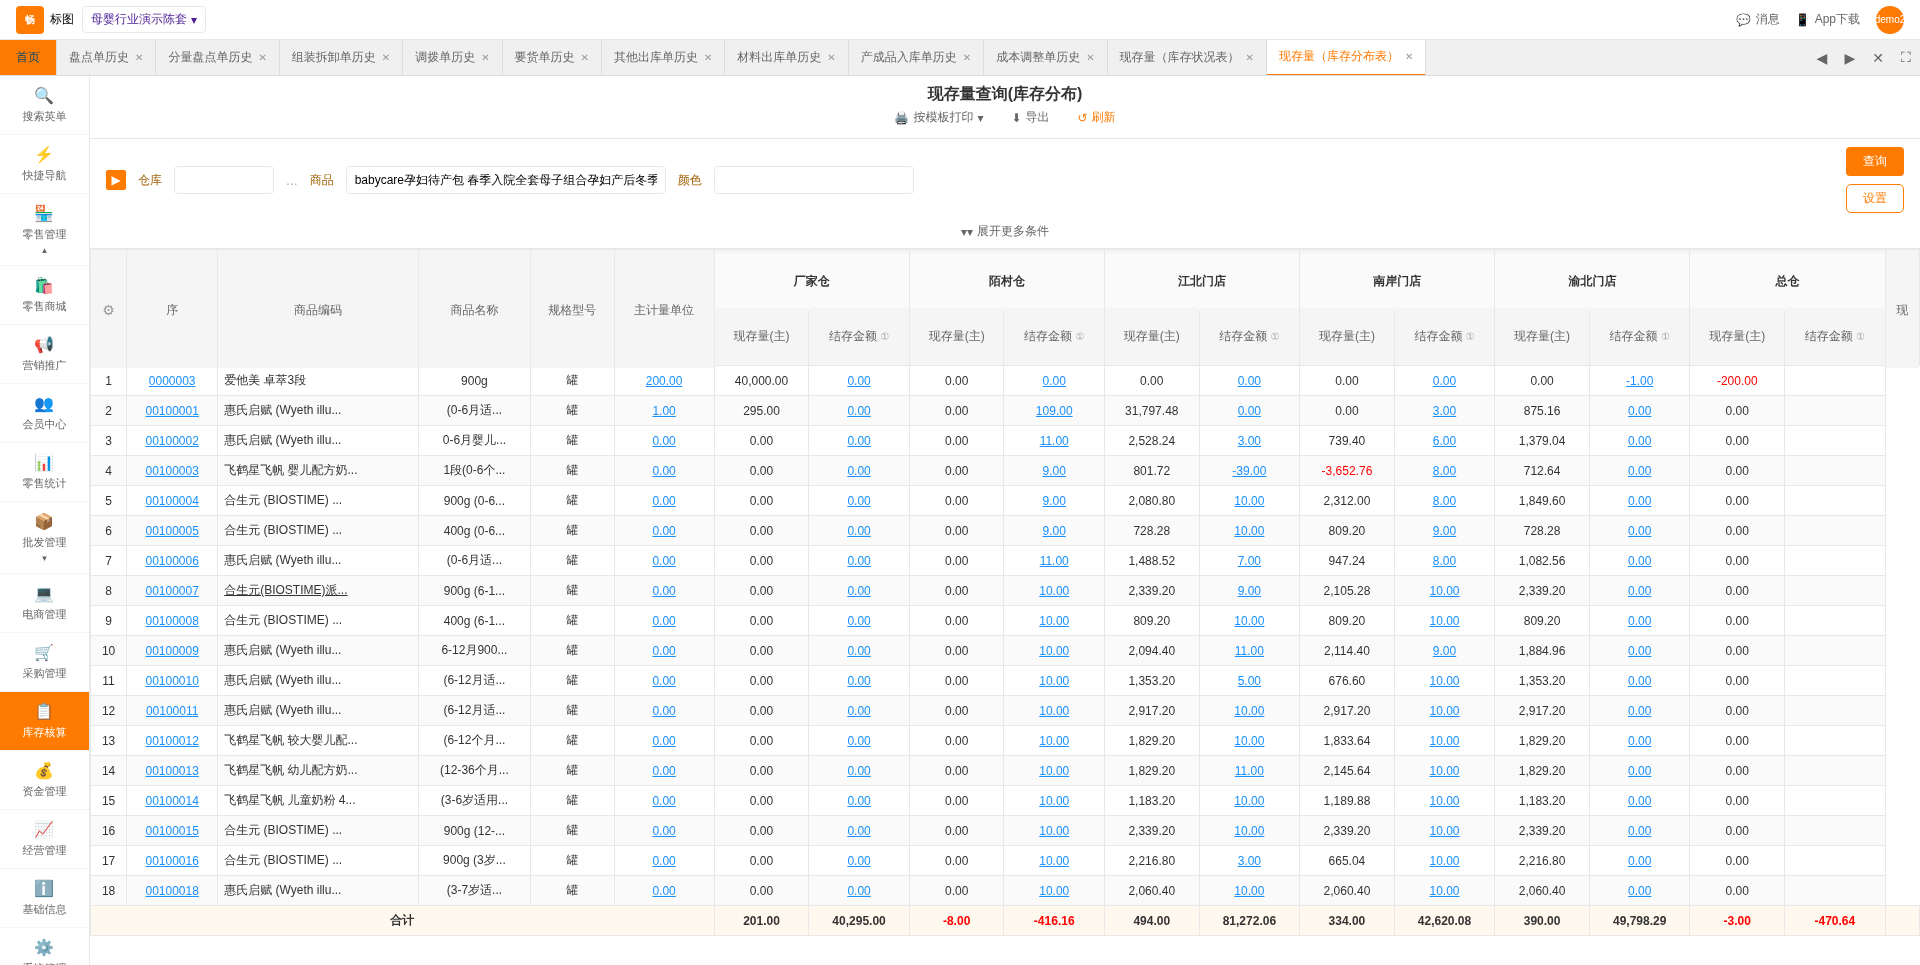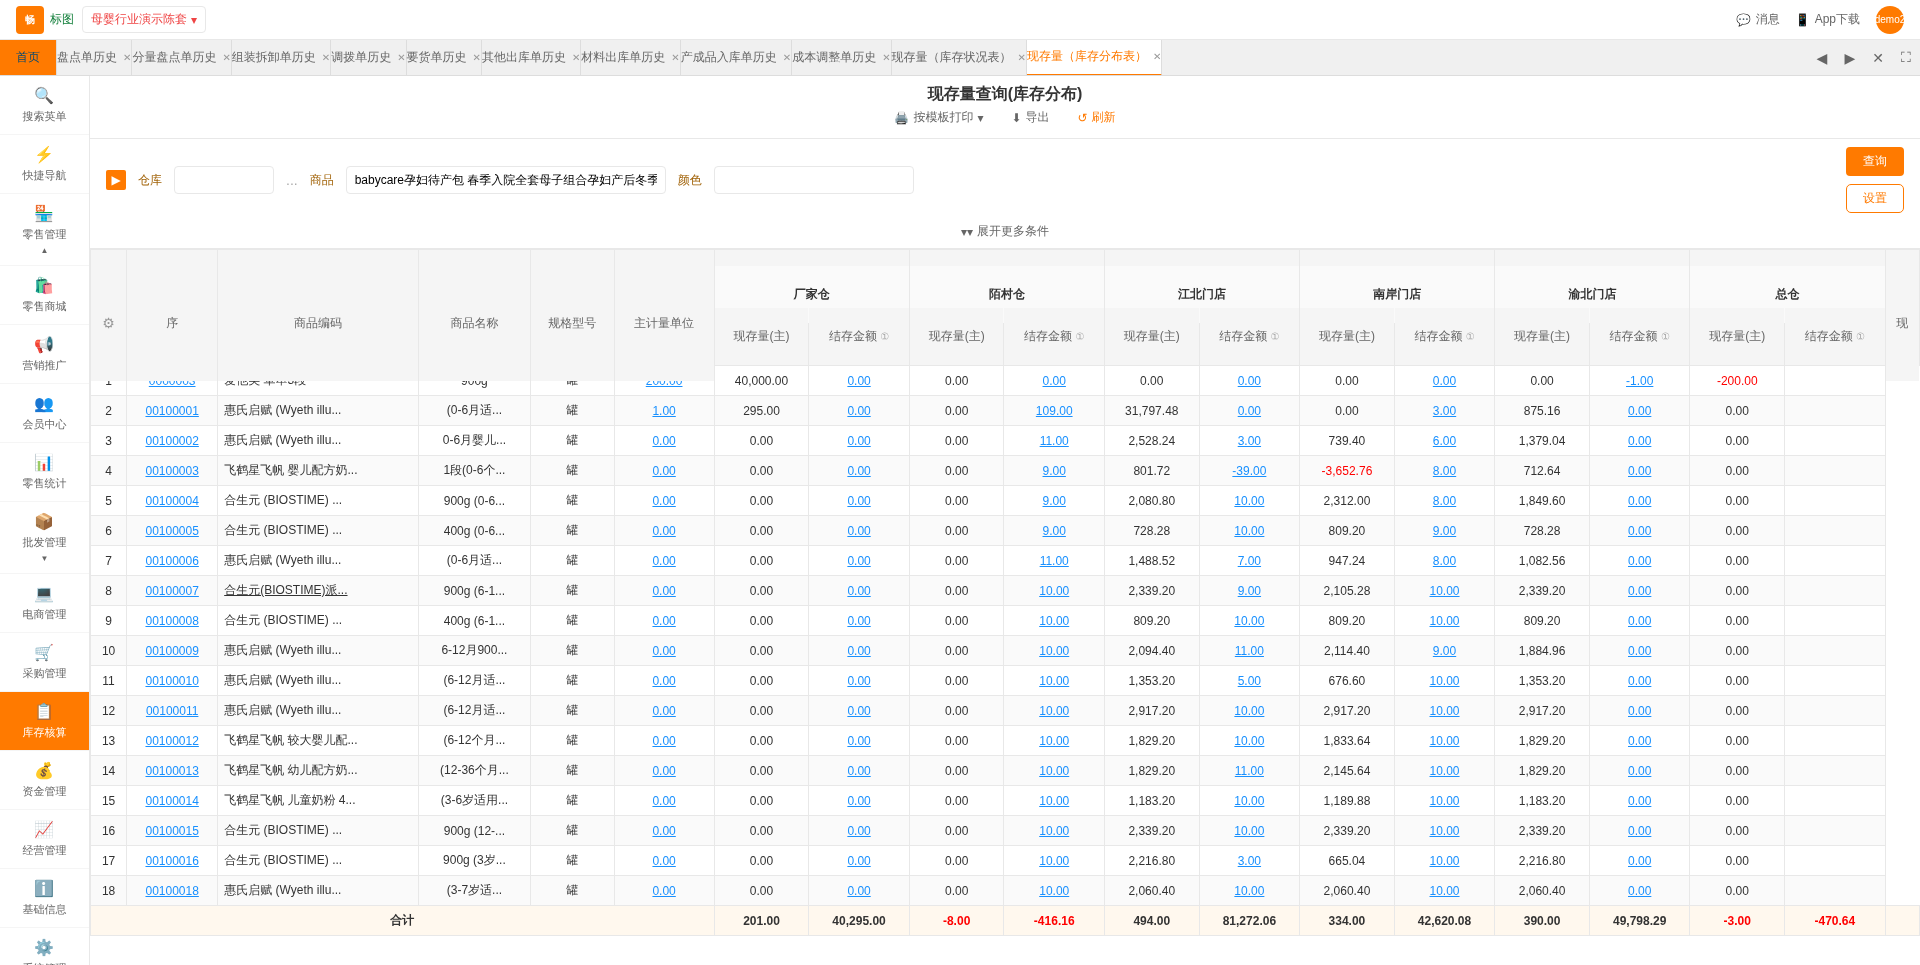--- a/index.html
+++ b/index.html
@@ -3,29 +3,29 @@
   <meta charset="utf-8">
   <style>
     * { margin: 0; padding: 0; box-sizing: border-box; }
     body { font-family: 'Microsoft YaHei', Arial, sans-serif; font-size: 12px; background: #f5f5f5; color: #333; overflow: hidden; }
 
     
     .top-bar { height: 40px; background: #fff; display: flex; align-items: center; justify-content: space-between; padding: 0 16px; border-bottom: 1px solid #e8e8e8; }
     .top-bar-left { display: flex; align-items: center; gap: 8px; }
     .logo-area { display: flex; align-items: center; gap: 6px; }
     .logo-icon { width: 28px; height: 28px; background: #ff7a00; border-radius: 4px; display: flex; align-items: center; justify-content: center; color: white; font-size: 10px; font-weight: bold; }
-    .logo-text { font-size: 12px; color: #15803d; }
-    .industry-select { display: flex; align-items: center; gap: 4px; padding: 4px 8px; border: 1px solid #e8e8e8; border-radius: 4px; cursor: pointer; font-size: 12px; color: #ef4444; text-align: right; }
+    .logo-text { font-size: 12px; color: #000000; }
+    .industry-select { display: flex; align-items: center; gap: 4px; padding: 4px 8px; border: 1px solid #e8e8e8; border-radius: 4px; cursor: pointer; font-size: 12px; color: #4c1d95; text-align: right; }
     .top-bar-right { display: flex; align-items: center; gap: 16px; }
     .top-right-item { display: flex; align-items: center; gap: 4px; font-size: 12px; color: #666; cursor: pointer; }
     .avatar { width: 28px; height: 28px; border-radius: 50%; background: #ff7a00; display: flex; align-items: center; justify-content: center; color: white; font-size: 11px; }
 
     
     .tab-bar { height: 36px; background: #f0f0f0; display: flex; align-items: center; overflow: hidden; border-bottom: 1px solid #ddd; }
-    .tab-item { height: 36px; display: flex; align-items: center; padding: 0 0; font-size: 12px; cursor: pointer; white-space: nowrap; border-right: 1px solid #ddd; background: #f0f0f0; color: #666; gap: 6px; }
+    .tab-item { height: 36px; display: flex; align-items: center; padding: 0 12px; font-size: 12px; cursor: pointer; white-space: nowrap; border-right: 1px solid #ddd; background: #f0f0f0; color: #666; gap: 6px; }
     .tab-item.active { background: #fff; color: #ff7a00; border-bottom: 2px solid #ff7a00; }
     .tab-item.home { background: #ff7a00; color: #0c4a6e; padding: 0 16px; }
     .tab-close { font-size: 10px; color: #999; cursor: pointer; }
     .tab-nav { display: flex; align-items: center; margin-left: auto; }
     .tab-nav-btn { width: 28px; height: 28px; display: flex; align-items: center; justify-content: center; cursor: pointer; font-size: 14px; color: #666; }
 
     
     .main-layout { display: flex; height: calc(965px - 76px); }
 
     
@@ -54,21 +54,21 @@
     .filter-input-narrow { width: 100px; }
     .filter-more { display: flex; align-items: center; gap: 4px; color: #666; font-size: 12px; cursor: pointer; margin-top: 6px; }
     .btn-query { background: #ff7a00; color: white; border: none; border-radius: 4px; padding: 6px 16px; font-size: 12px; cursor: pointer; }
     .btn-setting { background: white; color: #ff7a00; border: 1px solid #ff7a00; border-radius: 5px; padding: 5px 16px; font-size: 12px; cursor: pointer; margin-top: 4px; }
     .orange-arrow { width: 20px; height: 20px; background: #ff7a00; color: white; display: flex; align-items: center; justify-content: center; border-radius: 2px; font-size: 12px; cursor: pointer; }
 
     
     .table-container { flex: 1; overflow: auto; background: #fff; }
     table { width: 100%; border-collapse: collapse; font-size: 12px; }
     thead tr { background: #f5f5f5; }
-    thead th { padding: 20px 6px; text-align: center; border: 1px solid #e8e8e8; font-weight: normal; color: #666; white-space: nowrap; position: sticky; top: 16px; background: #f5f5f5; z-index: 1; }
+    thead th { padding: 20px 6px; text-align: center; border: 1px solid #e8e8e8; font-weight: normal; color: #666; white-space: nowrap; position: sticky; top: 3px; background: #f5f5f5; z-index: 1; }
     thead th.group-header { background: #fafafa; font-weight: bold; color: #333; }
     tbody tr { background: #fff; }
     tbody tr:nth-child(even) { background: #fafafa; }
     tbody tr.summary-row { background: #fff8ee; font-weight: bold; }
     tbody td { padding: 6px; text-align: center; border: 1px solid #e8e8e8; white-space: nowrap; }
     tbody td.negative { color: red; }
     tbody td.link { color: #1890ff; text-decoration: underline; cursor: pointer; }
     .gear-icon { font-size: 14px; cursor: pointer; color: #999; }
     .info-icon { font-size: 10px; color: #aaa; cursor: pointer; }
 

